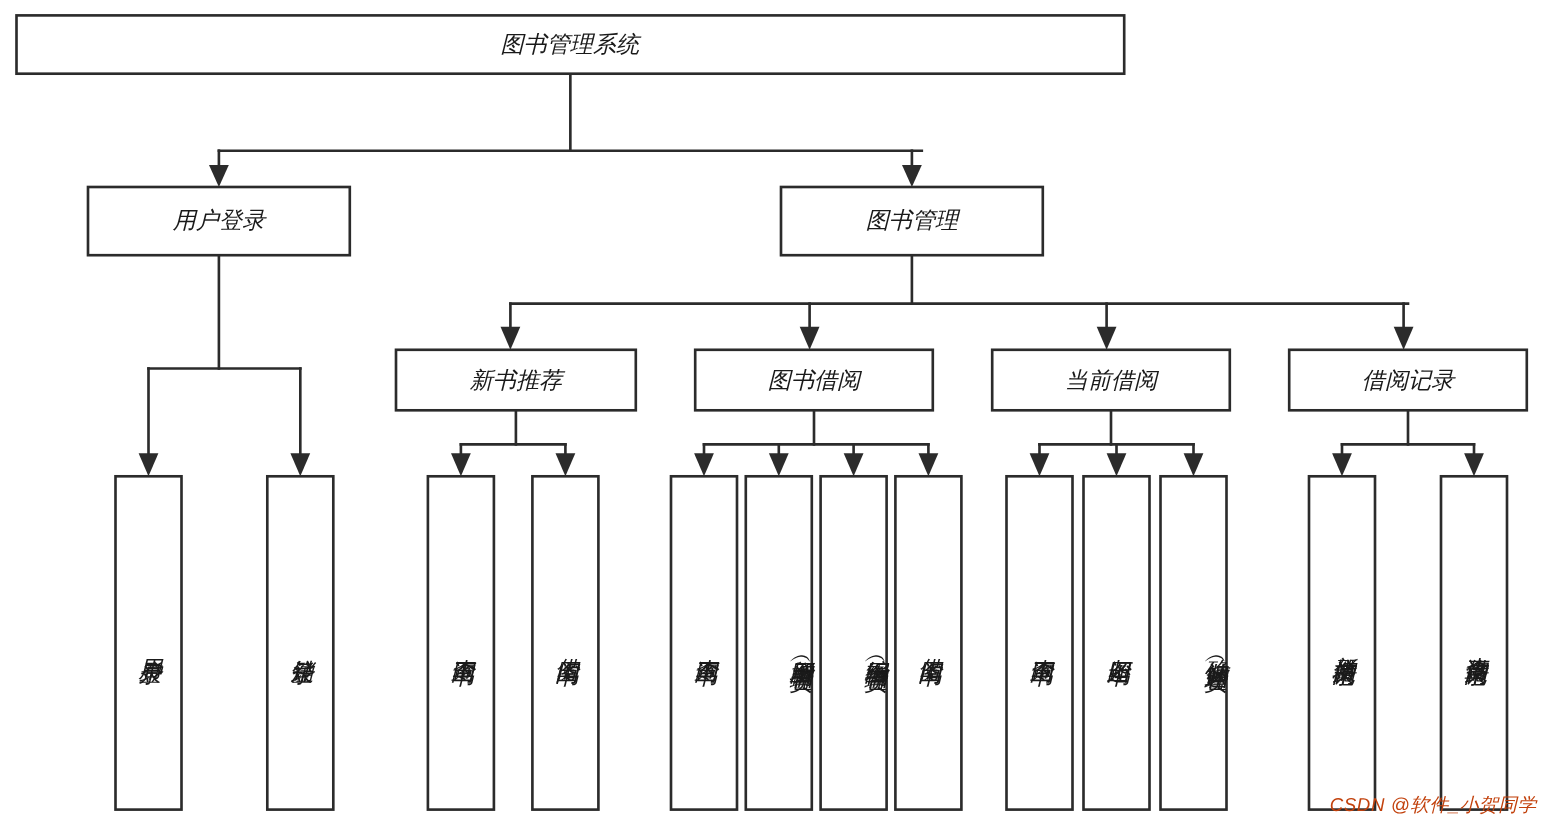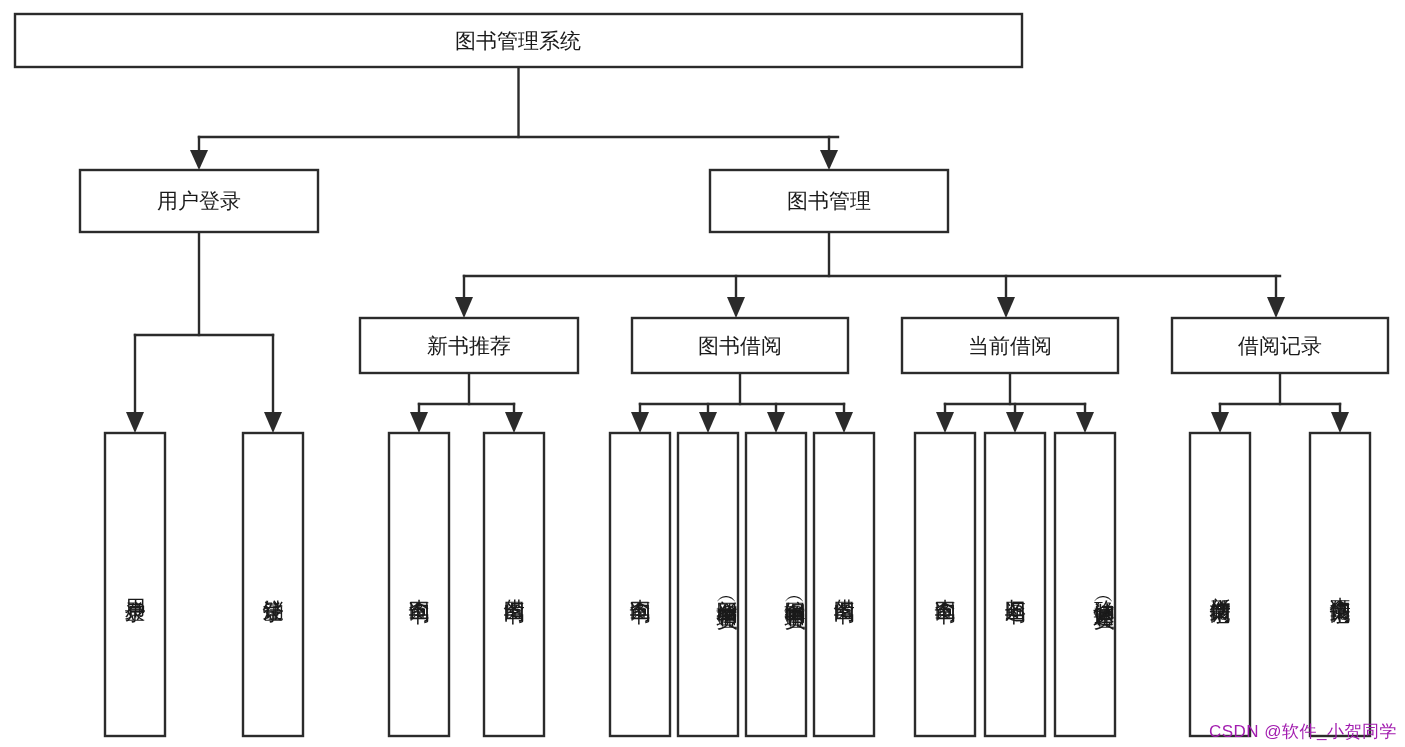--- a/index.html
+++ b/index.html
@@ -11,20 +11,21 @@
     width: 1405px;
     height: 747px;
     font-family: "Liberation Sans", "DejaVu Sans", sans-serif;
     overflow: hidden;
   }
   #chart-root {
     position: relative;
     width: 1405px;
     height: 747px;
     background: #ffffff;
+    font-style: italic;
   }
   svg.diagram {
     position: absolute;
     top: 0;
     left: 0;
     width: 1405px;
     height: 747px;
   }
   .node-box {
     fill: #ffffff;
@@ -62,21 +63,21 @@
     justify-content: center;
     white-space: nowrap;
     pointer-events: none;
   }
   .watermark {
     position: absolute;
     right: 8px;
     bottom: 4px;
     font-family: "Liberation Sans", "DejaVu Sans", sans-serif;
     font-size: 17px;
-    color: #a21caf;
+    color: #c2410c;
     white-space: nowrap;
     letter-spacing: 0.5px;
   }
 </style>
 </head>
 <body>
 
 <div id="chart-root">
 
   <svg class="diagram" viewBox="0 0 1405 747">

